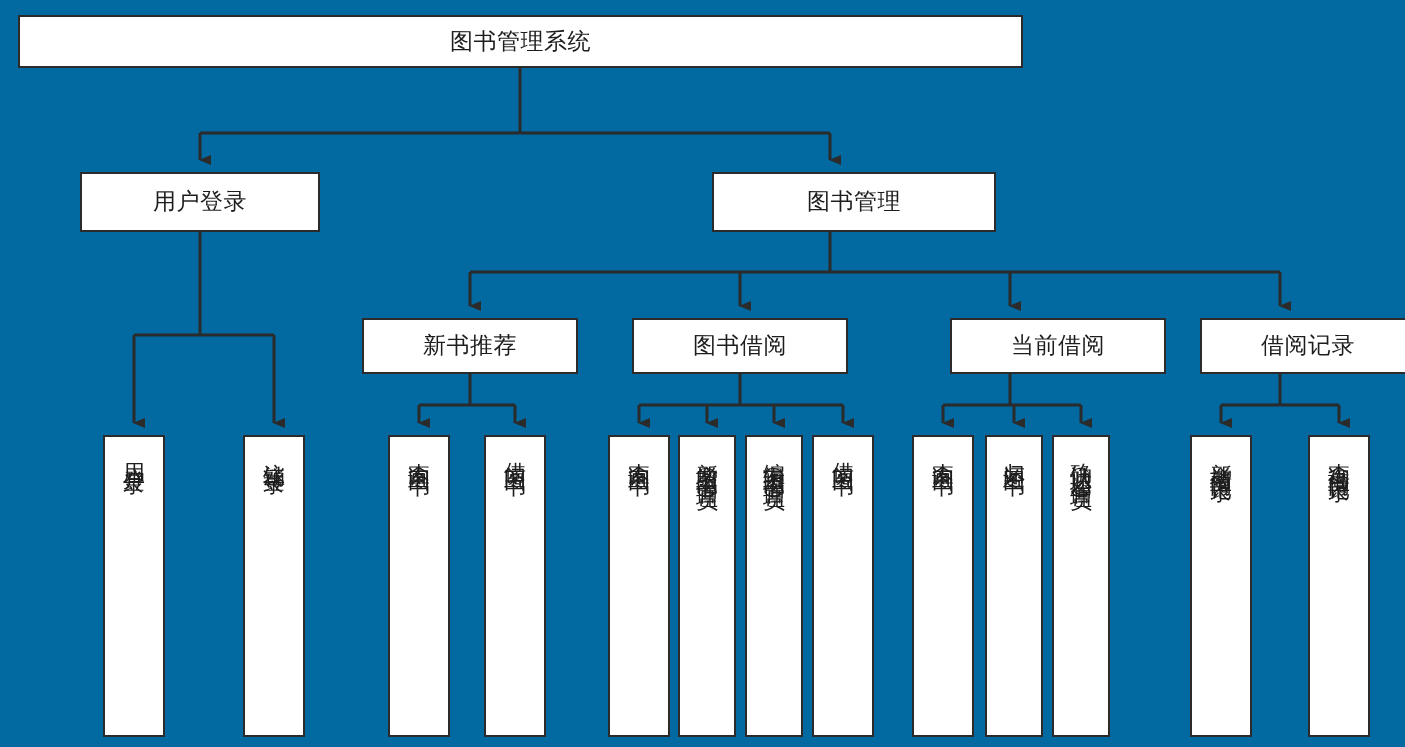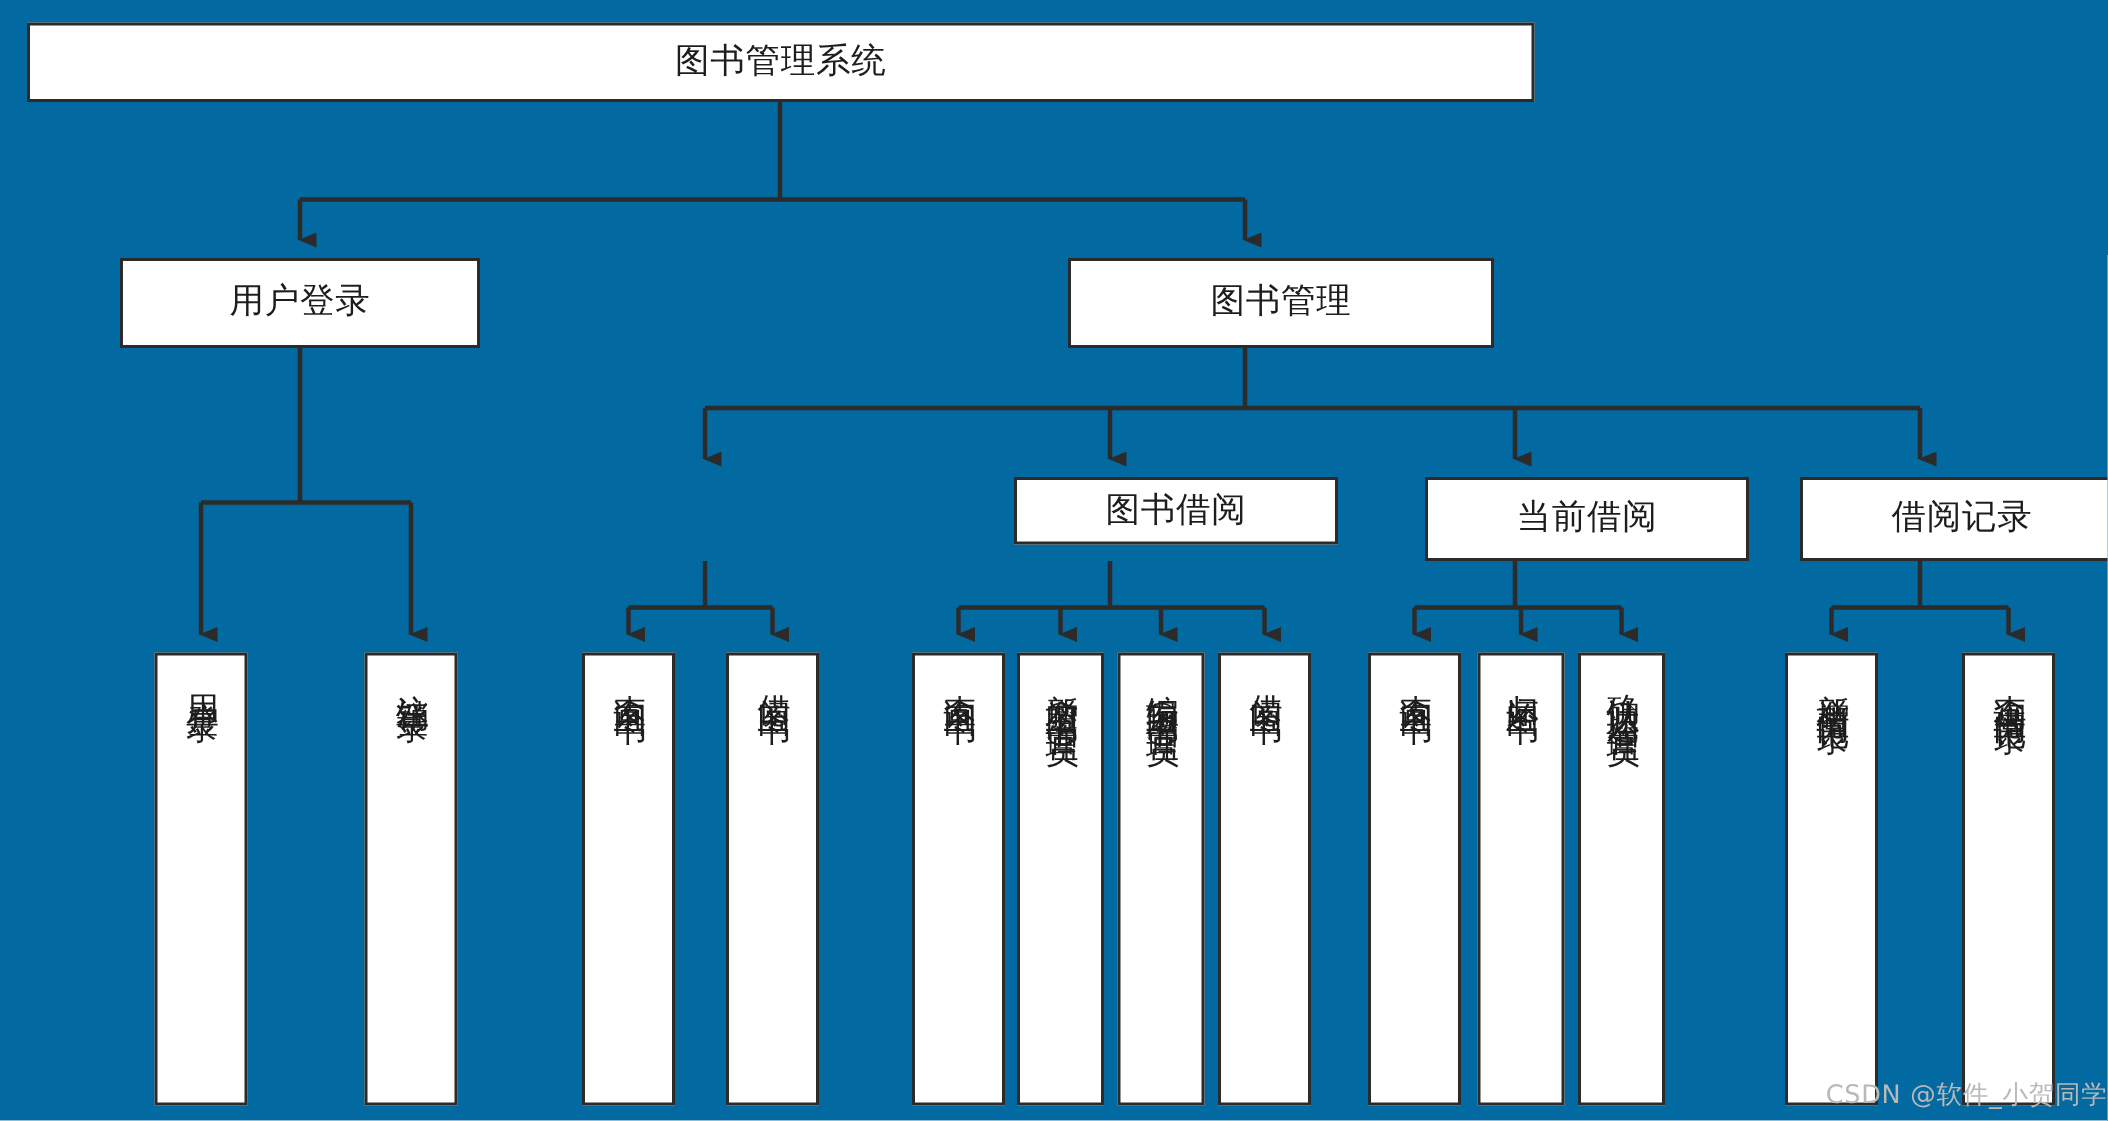--- a/index.html
+++ b/index.html
@@ -128,21 +128,24 @@
     <span class="node-label">图书管理系统</span>
   </div>
 
   <div class="node-box" style="left: 80px; top: 172px; width: 240px; height: 60px;">
     <span class="node-label">用户登录</span>
   </div>
   <div class="node-box" style="left: 712px; top: 172px; width: 284px; height: 60px;">
     <span class="node-label">图书管理</span>
   </div>
 
-  <div class="node-box" style="left: 632px; top: 318px; width: 216px; height: 45px; margin-left: 44px;">
+  <div class="node-box" style="left: 362px; top: 318px; width: 216px; height: 56px;">
+    <span class="node-label">新书推荐</span>
+  </div>
+  <div class="node-box" style="left: 632px; top: 318px; width: 216px; height: 56px;">
     <span class="node-label">图书借阅</span>
   </div>
   <div class="node-box" style="left: 902px; top: 318px; width: 216px; height: 56px; margin-left: 48px;">
     <span class="node-label">当前借阅</span>
   </div>
   <div class="node-box" style="left: 1200px; top: 318px; width: 216px; height: 56px;">
     <span class="node-label">借阅记录</span>
   </div>
 
   <div class="node-box vertical" style="left: 103px; top: 435px; width: 62px; height: 302px;">
@@ -178,14 +181,13 @@
   <div class="node-box vertical" style="left: 1052px; top: 435px; width: 58px; height: 302px;">
     <span class="node-label">确认归还（管理员）</span>
   </div>
   <div class="node-box vertical" style="left: 1190px; top: 435px; width: 62px; height: 302px;">
     <span class="node-label">新增借阅记录</span>
   </div>
   <div class="node-box vertical" style="left: 1308px; top: 435px; width: 62px; height: 302px;">
     <span class="node-label">查询借阅记录</span>
   </div>
 
-  <div id="watermark">CSDN @软件_小贺同学</div>
 </div>
 
 </body></html>

